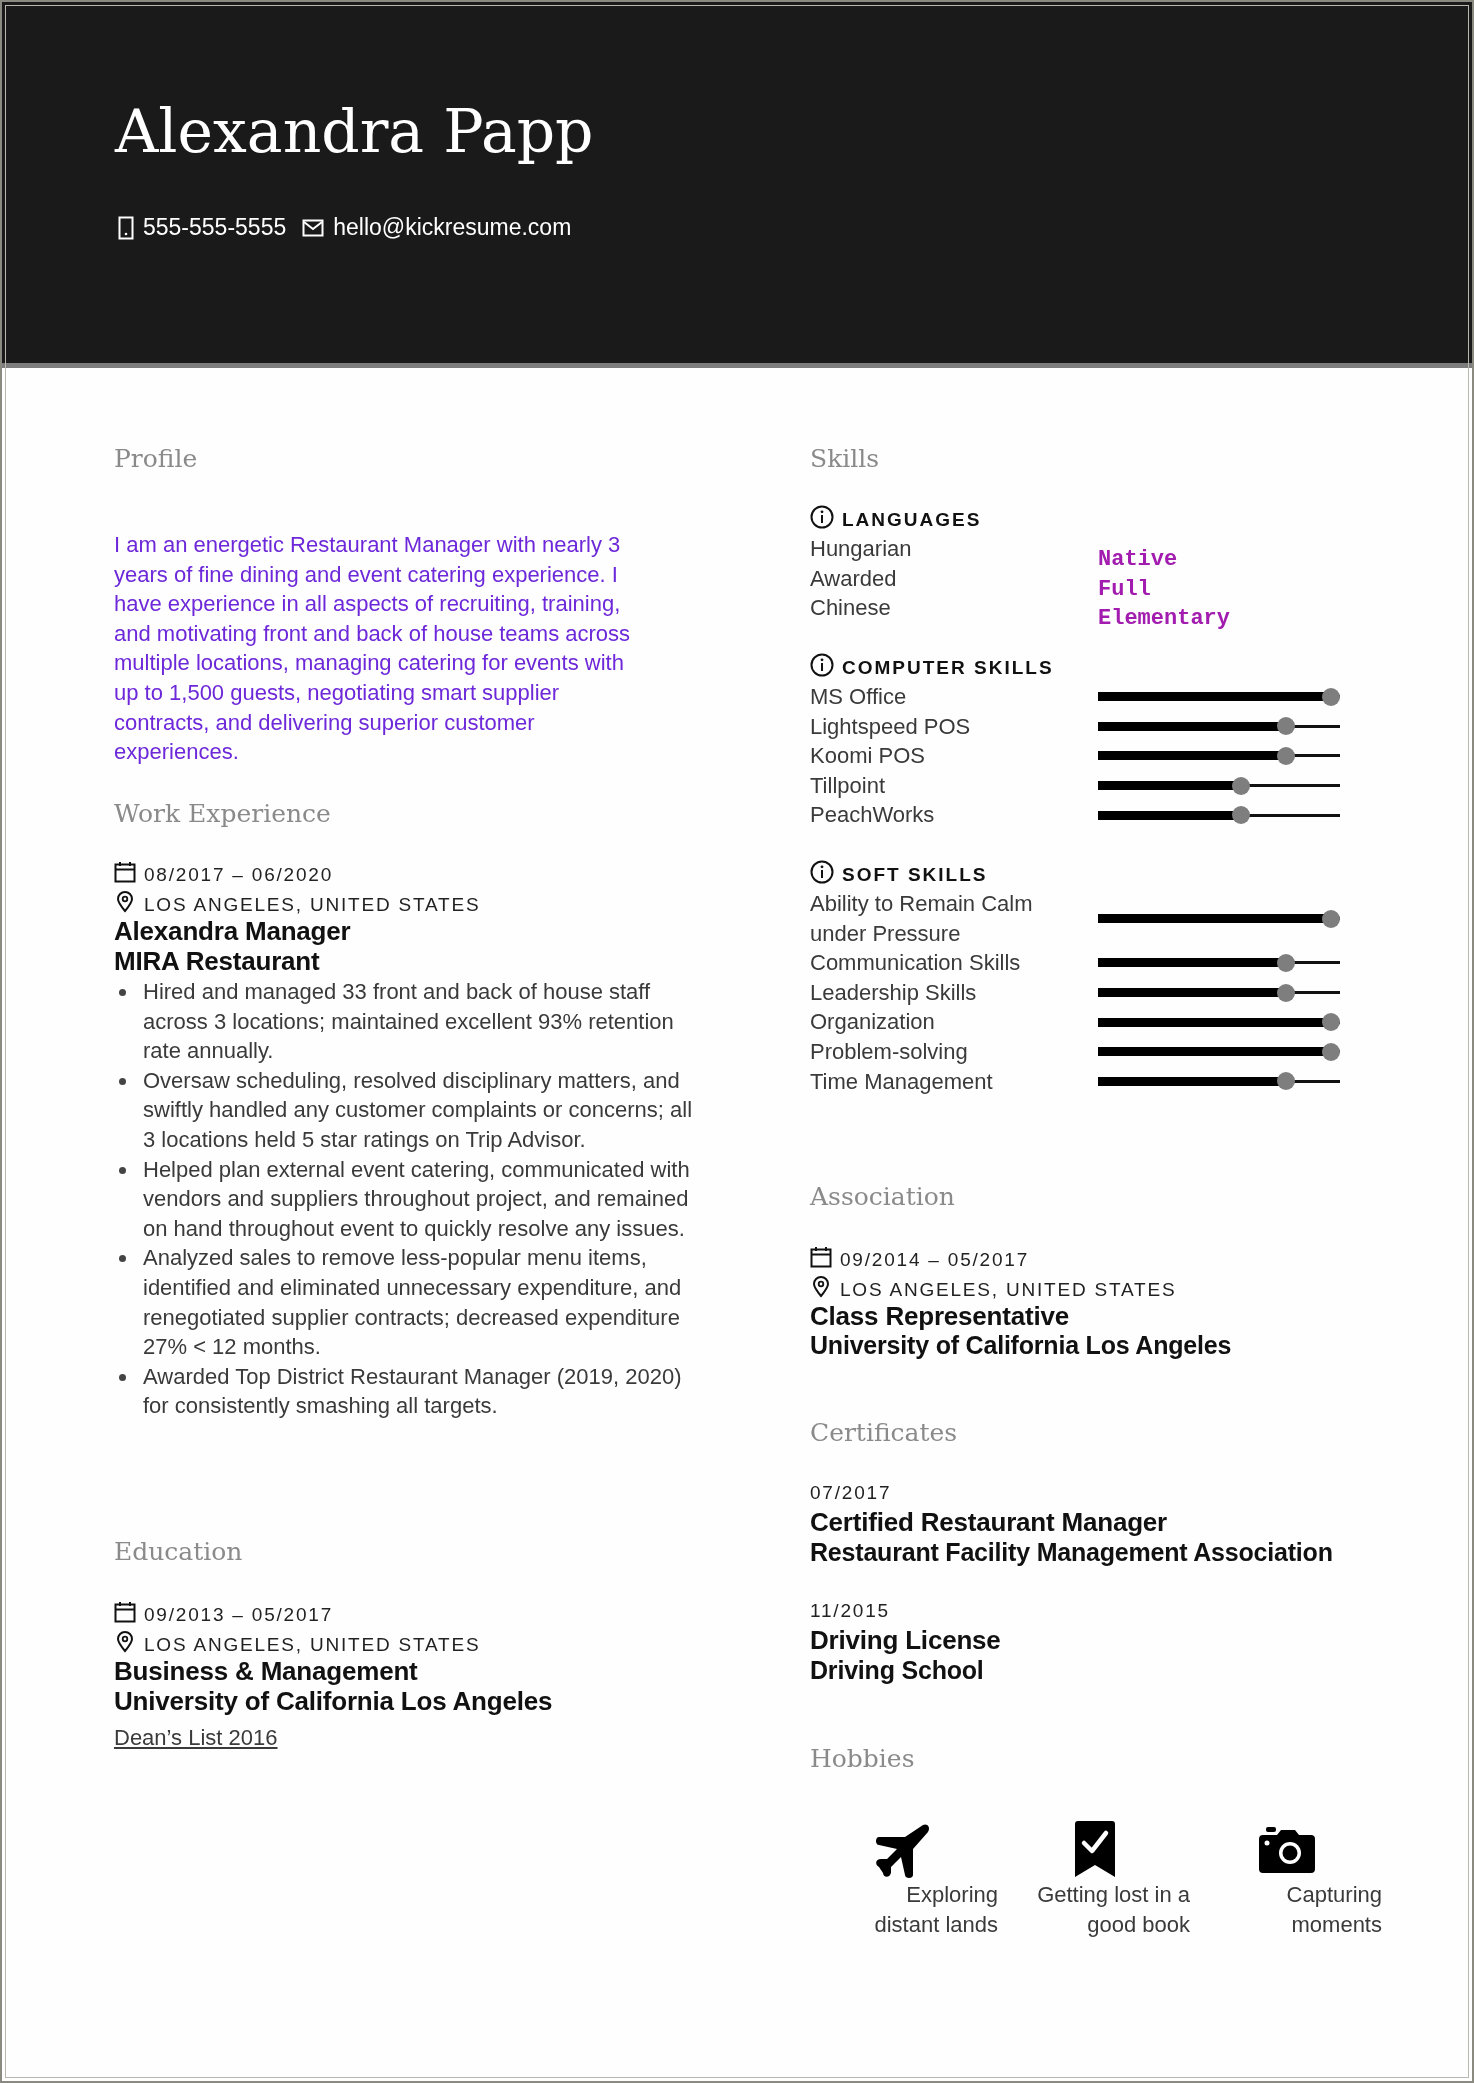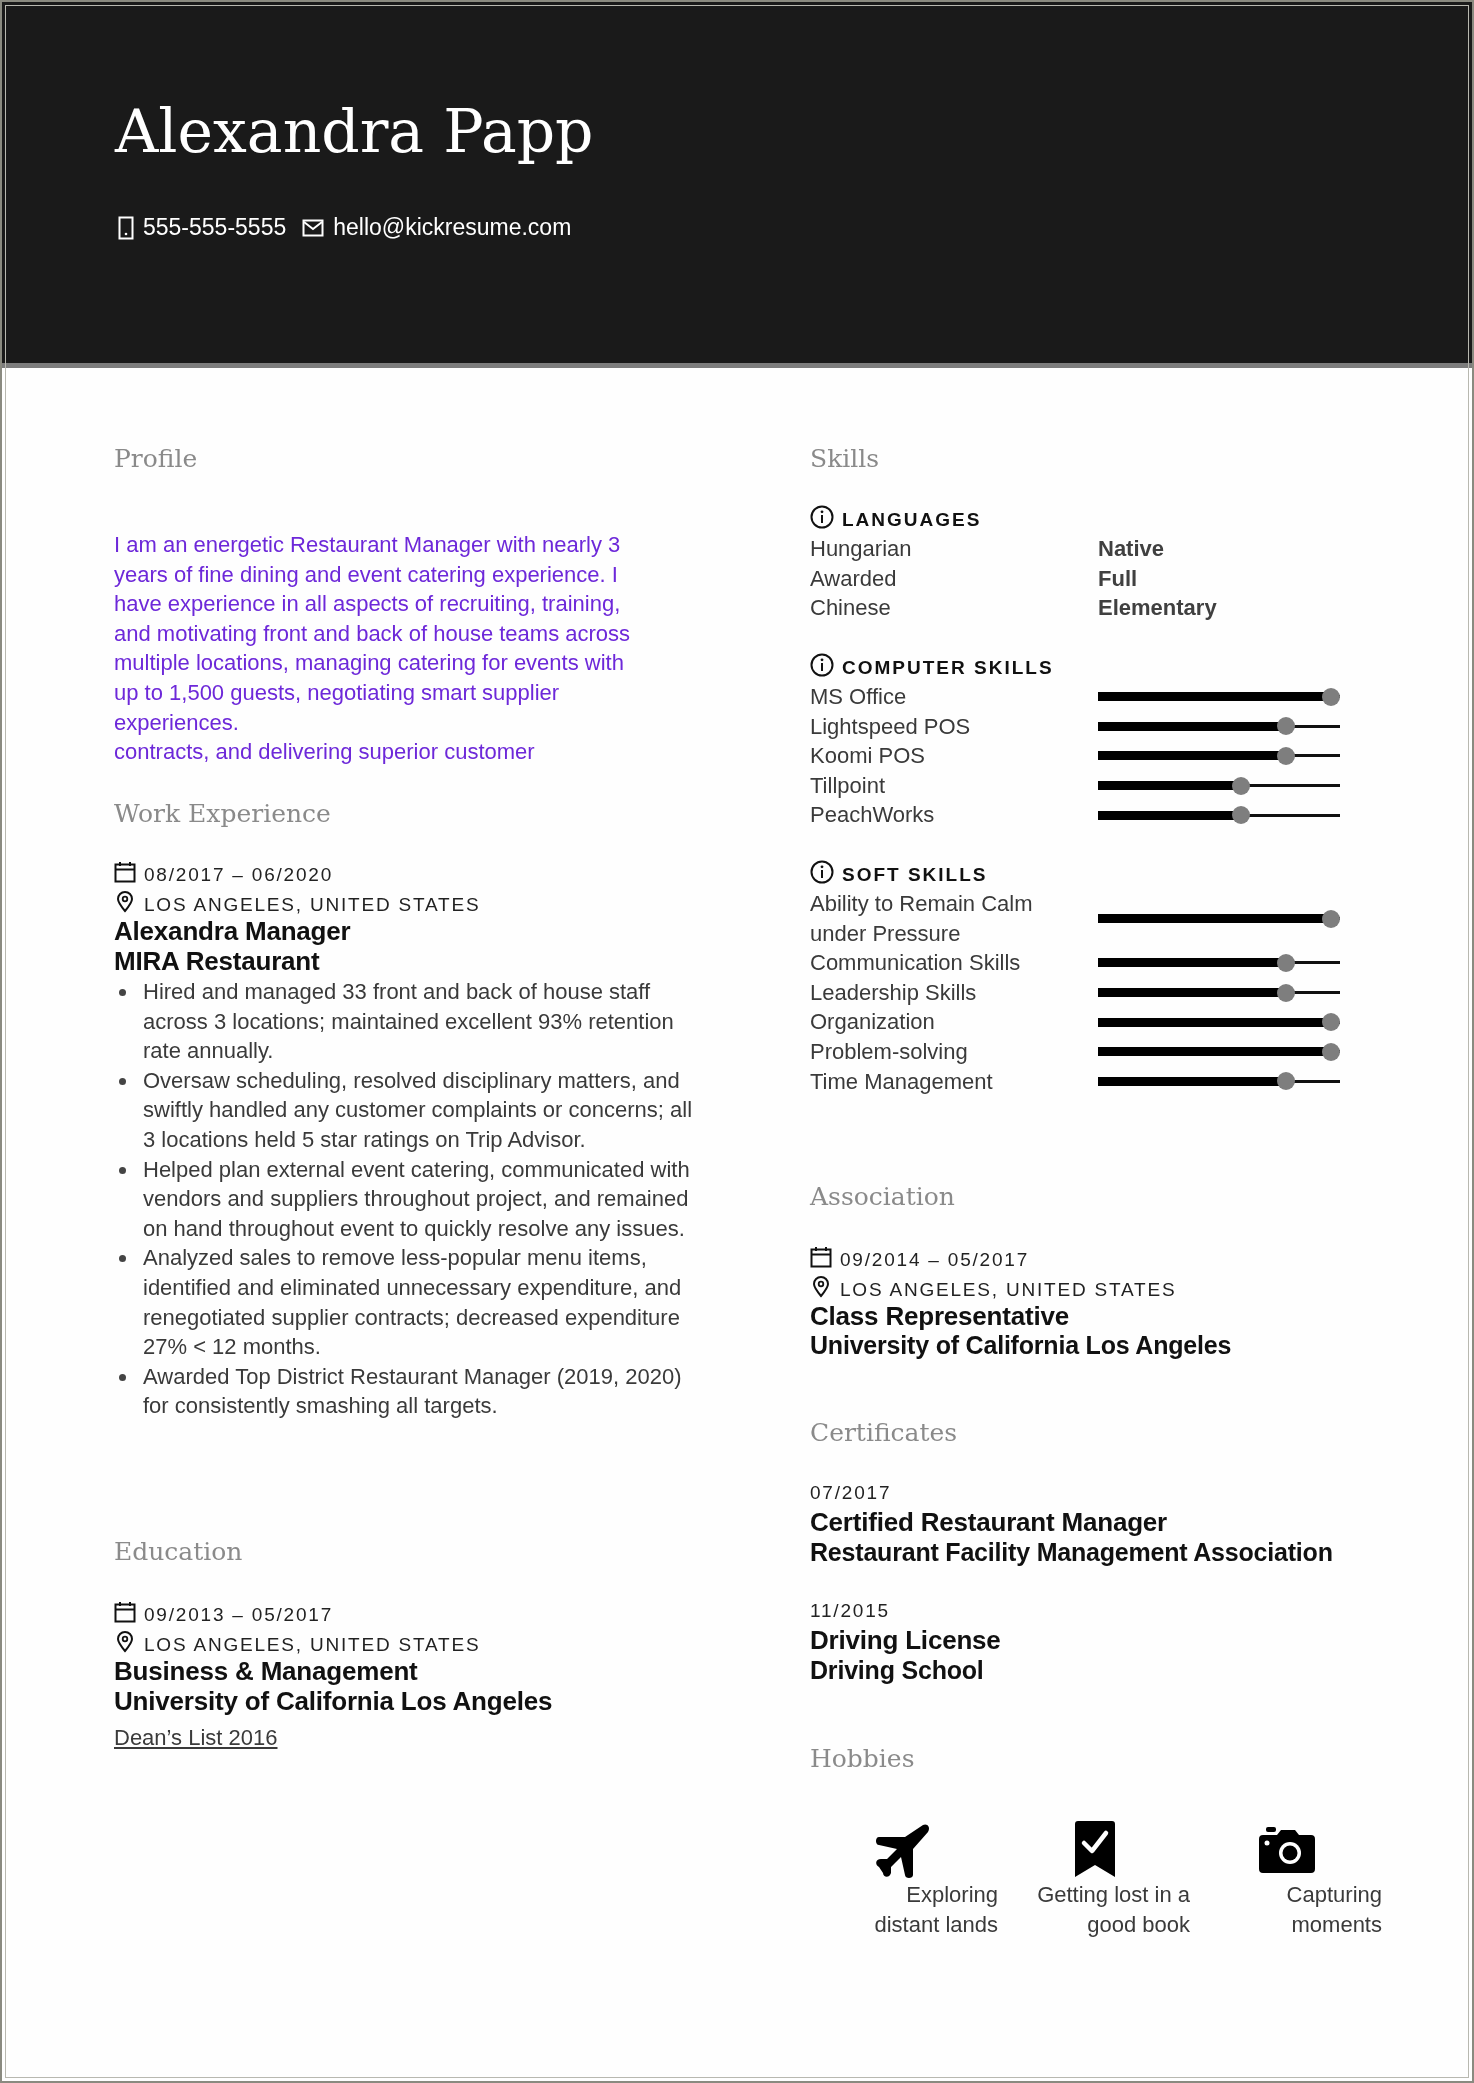--- a/index.html
+++ b/index.html
@@ -24,21 +24,21 @@
   .h-bold { position: absolute; font-size: 26px; font-weight: bold; color: #111; letter-spacing: -0.2px; }
   .h-bold2 { position: absolute; font-size: 25px; font-weight: bold; color: #111; letter-spacing: -0.2px; }
   .bullets { position: absolute; list-style: none; font-size: 22px; line-height: 29.6px; color: #3a3a3a; }
   .bullets li { position: relative; padding-left: 29px; }
   .bullets li::before { content: ""; position: absolute; left: 5px; top: 12px; width: 7px; height: 7px; border-radius: 50%; background: #444; }
   .link { position: absolute; font-size: 22px; color: #3a3a3a; text-decoration: underline; margin-top: 8px; }
 
   .sub-title { position: absolute; display: flex; align-items: center; gap: 8px; font-size: 19px; font-weight: bold; letter-spacing: 2px; color: #111; }
   .skill-row { position: absolute; left: 0; width: 590px; height: 29.6px; font-size: 22px; color: #3a3a3a; }
   .skill-row .lbl { position: absolute; left: 0; top: 0; line-height: 29.6px; white-space: nowrap; }
-  .skill-row .lvl { position: absolute; left: 288px; top: 0; line-height: 29.6px; font-weight: bold; color: #404040; }
+  .skill-row .lvl { position: absolute; left: 288px; top: 11px; line-height: 29.6px; font-weight: bold; color: #a21caf; font-family: Liberation Mono, monospace; }
   .slider { position: absolute; left: 288px; width: 242px; height: 18px; }
   .slider .track { position: absolute; left: 0; right: 0; top: 7.5px; height: 3px; background: #111; }
   .slider .fill { position: absolute; left: 0; top: 4.5px; height: 9px; background: #000; }
   .slider .knob { position: absolute; top: 0; width: 18px; height: 18px; margin-left: -9px; border-radius: 50%; background: #7e7e7e; }
 
   .cert-date { position: absolute; font-size: 19px; letter-spacing: 1.8px; color: #222; }
   .hobby { position: absolute; width: 190px; text-align: center; }
   .hobby .ico { height: 60px; display: flex; justify-content: center; align-items: center; }
   .hobby .txt { font-size: 22px; line-height: 29.6px; color: #3a3a3a; text-align: right; }
 </style>
@@ -74,22 +74,22 @@
 
 <div class="col left">
   <h2 class="sec-title" style="top:444px;">Profile</h2>
   <div class="para" style="top:503px; width:600px;">
     <div>I am an energetic Restaurant Manager with nearly 3</div>
     <div>years of fine dining and event catering experience. I</div>
     <div>have experience in all aspects of recruiting, training,</div>
     <div>and motivating front and back of house teams across</div>
     <div>multiple locations, managing catering for events with</div>
     <div>up to 1,500 guests, negotiating smart supplier</div>
+    <div>contracts, and delivering superior customer</div>
     <div>experiences.</div>
-    <div>contracts, and delivering superior customer</div>
   </div>
 
   <h2 class="sec-title" style="top:799px;">Work Experience</h2>
   <div class="meta" style="top:861px;">
     <span>
       <svg width="22" height="22" viewBox="0 0 22 22">
           <rect x="1.5" y="3.5" width="19" height="17" fill="none" stroke="#111" stroke-width="2"></rect>
           <line x1="1.5" y1="8.5" x2="20.5" y2="8.5" stroke="#111" stroke-width="2"></line>
           <line x1="6" y1="1" x2="6" y2="5" stroke="#111" stroke-width="2"></line>
           <line x1="16" y1="1" x2="16" y2="5" stroke="#111" stroke-width="2"></line>

